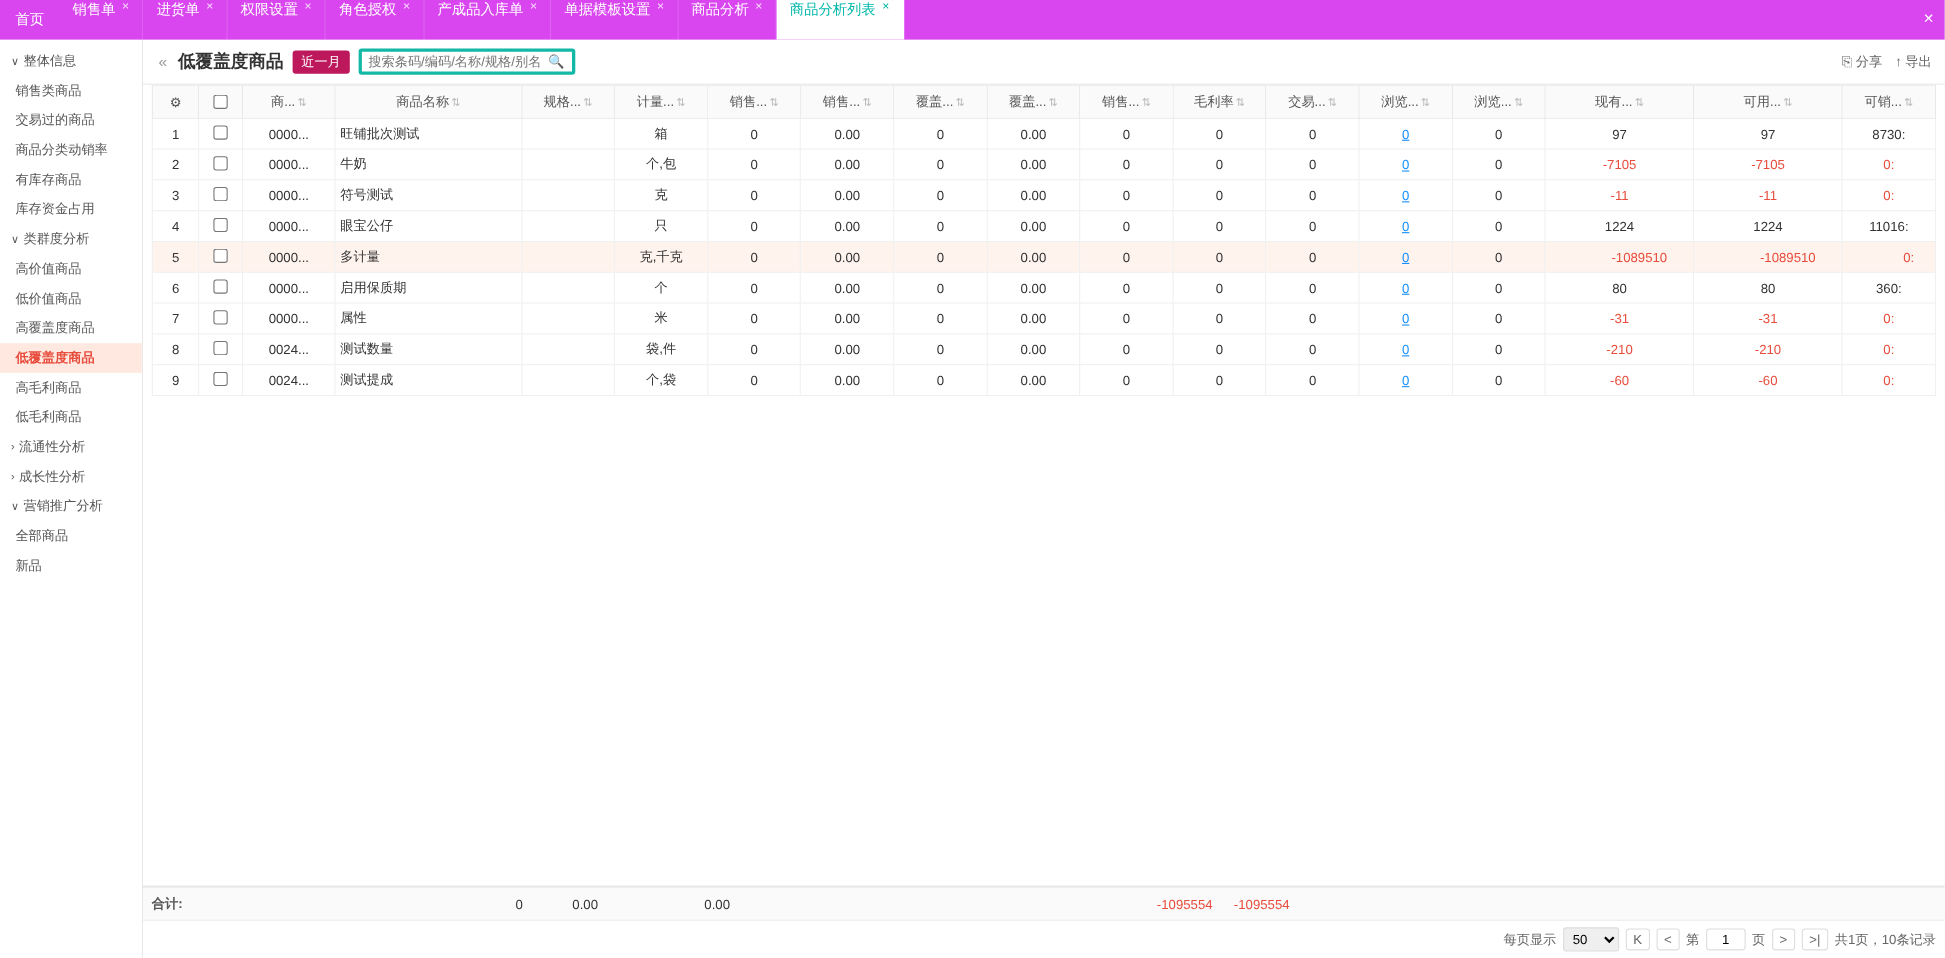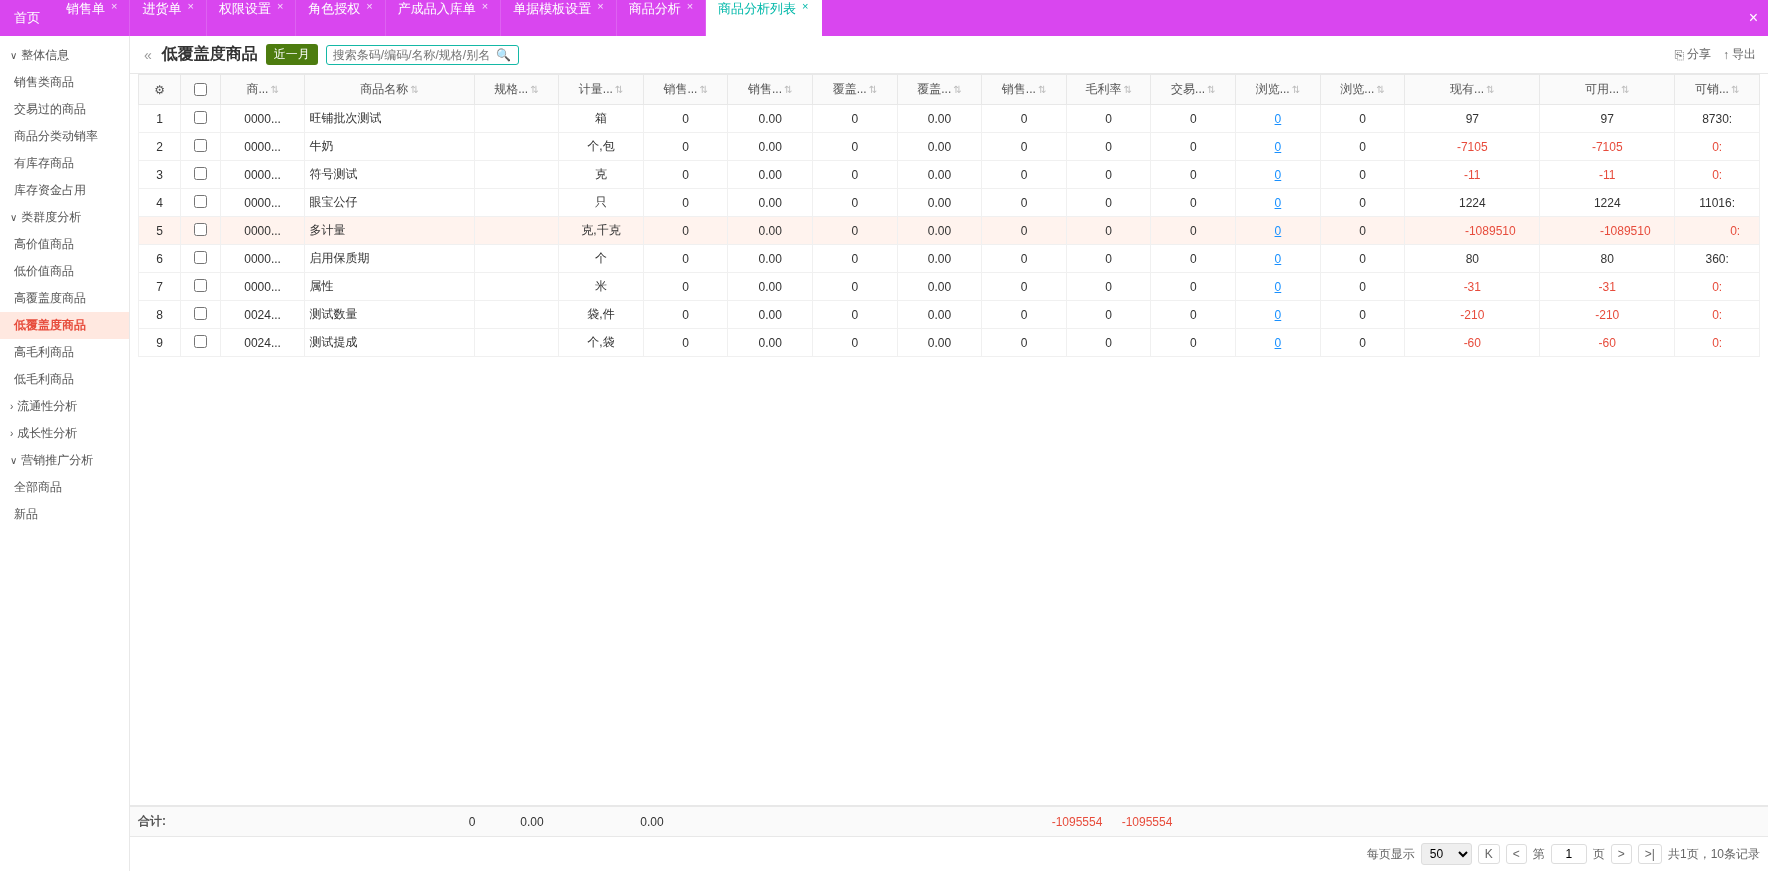--- a/index.html
+++ b/index.html
@@ -101,32 +101,32 @@
       color: #999;
       font-size: 14px;
       padding: 2px;
     }
     .page-title {
       font-size: 16px;
       font-weight: bold;
       color: #333;
     }
     .period-btn {
-      background: #4d7c0f;
+      background: #be185d;
       color: #fff;
       border: none;
       border-radius: 3px;
       padding: 2px 8px;
       cursor: pointer;
       font-size: 12px;
     }
     .search-box {
       display: flex;
       align-items: center;
-      border: 1px solid #14b8a6;
+      border: 3px solid #14b8a6;
       border-radius: 3px;
       padding: 2px 6px;
       gap: 4px;
     }
     .search-box input {
       border: none;
       outline: none;
       font-size: 12px;
       width: 160px;
       color: #999;

